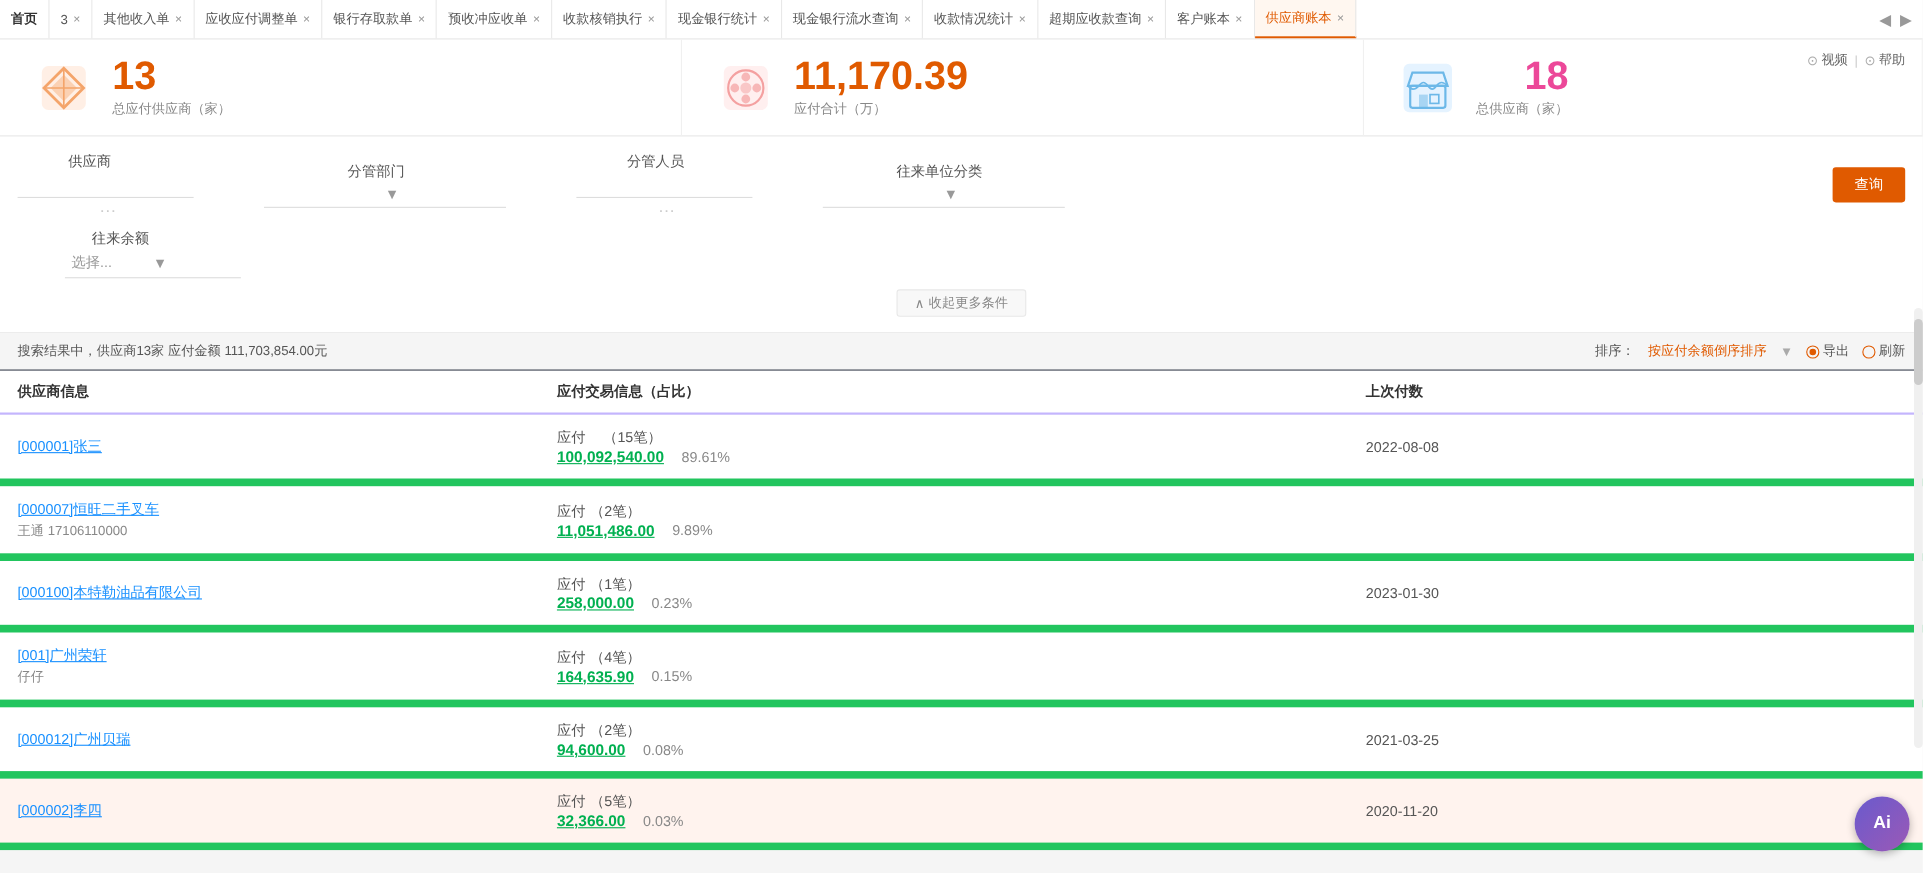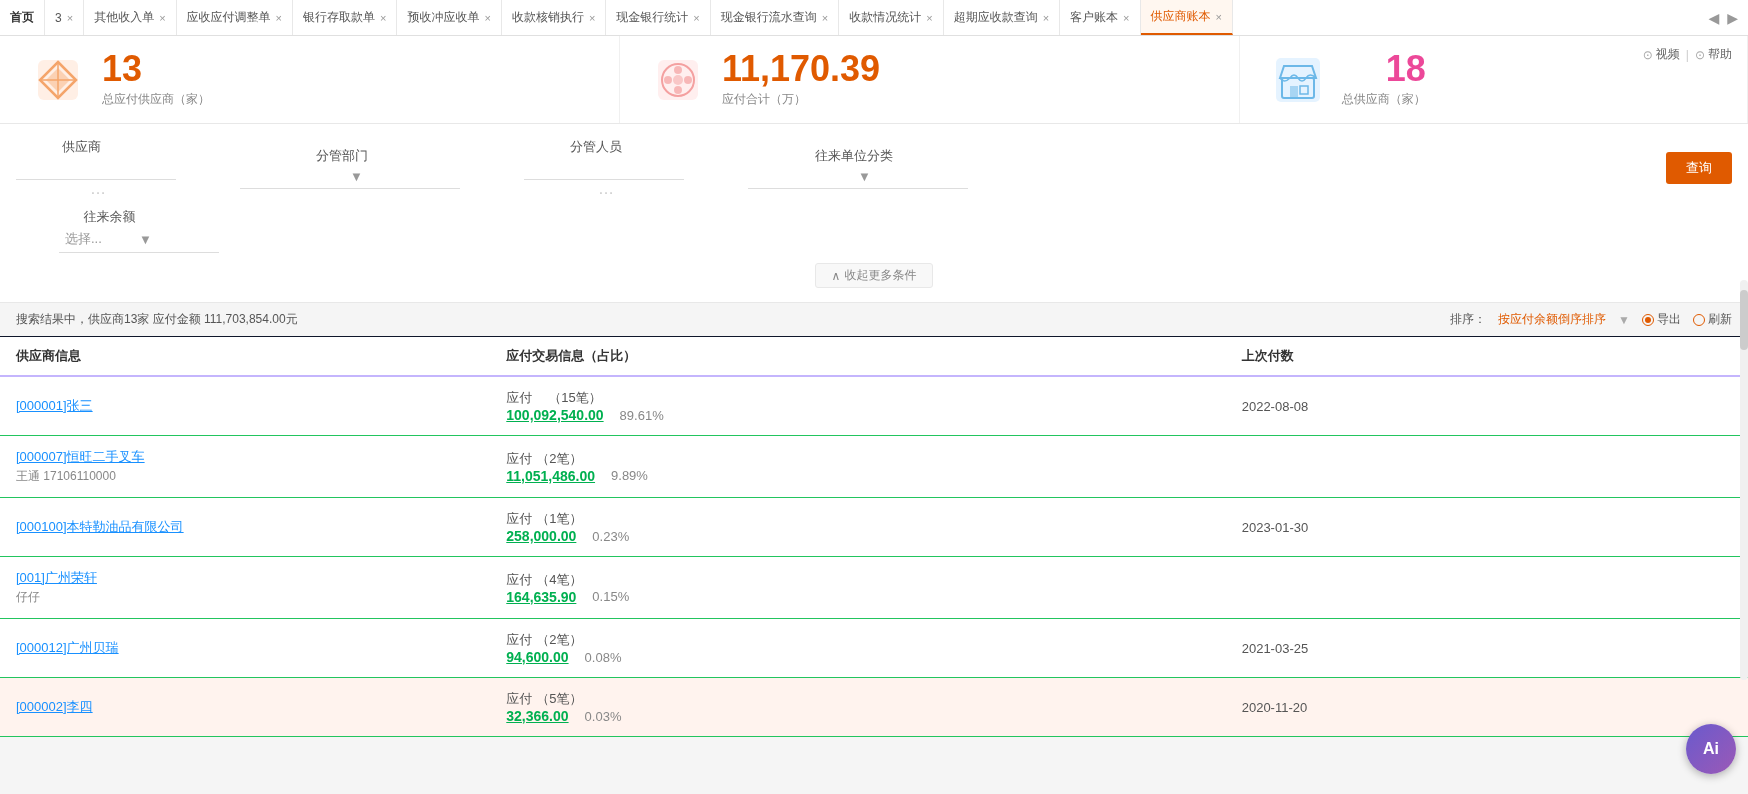--- a/index.html
+++ b/index.html
@@ -89,21 +89,21 @@
 
     
     .main-content { background: #fff; }
     .table-header {
       display: grid; grid-template-columns: 2fr 3fr 2fr;
       padding: 10px 16px; border-bottom: 2px solid #c4b5fd;
       font-size: 13px; font-weight: bold; color: #333;
     }
     .table-row {
       display: grid; grid-template-columns: 2fr 3fr 2fr;
-      padding: 12px 16px; border-bottom: 1px solid #22c55e;
+      padding: 12px 16px; border-bottom: 7px solid #22c55e;
       align-items: center;
     }
     .table-row.highlighted { background: #fff3ee; }
     .supplier-link { color: #1890ff; text-decoration: underline; cursor: pointer; font-size: 13px; }
     .supplier-sub { color: #888; font-size: 12px; margin-top: 2px; }
     .payable-label { color: #555; font-size: 13px; }
     .payable-count { color: #555; font-size: 13px; }
     .payable-amount { color: #00b050; font-size: 14px; font-weight: bold; text-decoration: underline; cursor: pointer; }
     .payable-percent { color: #888; font-size: 13px; margin-left: 16px; }
     .payable-info { display: flex; align-items: center; flex-wrap: wrap; }

